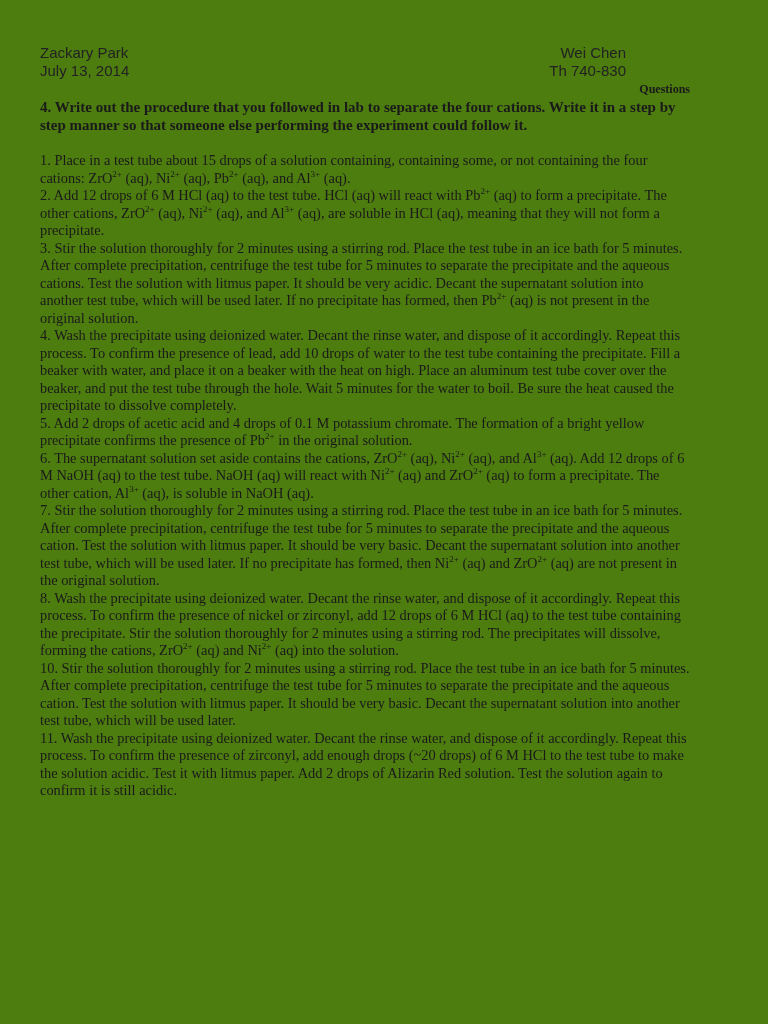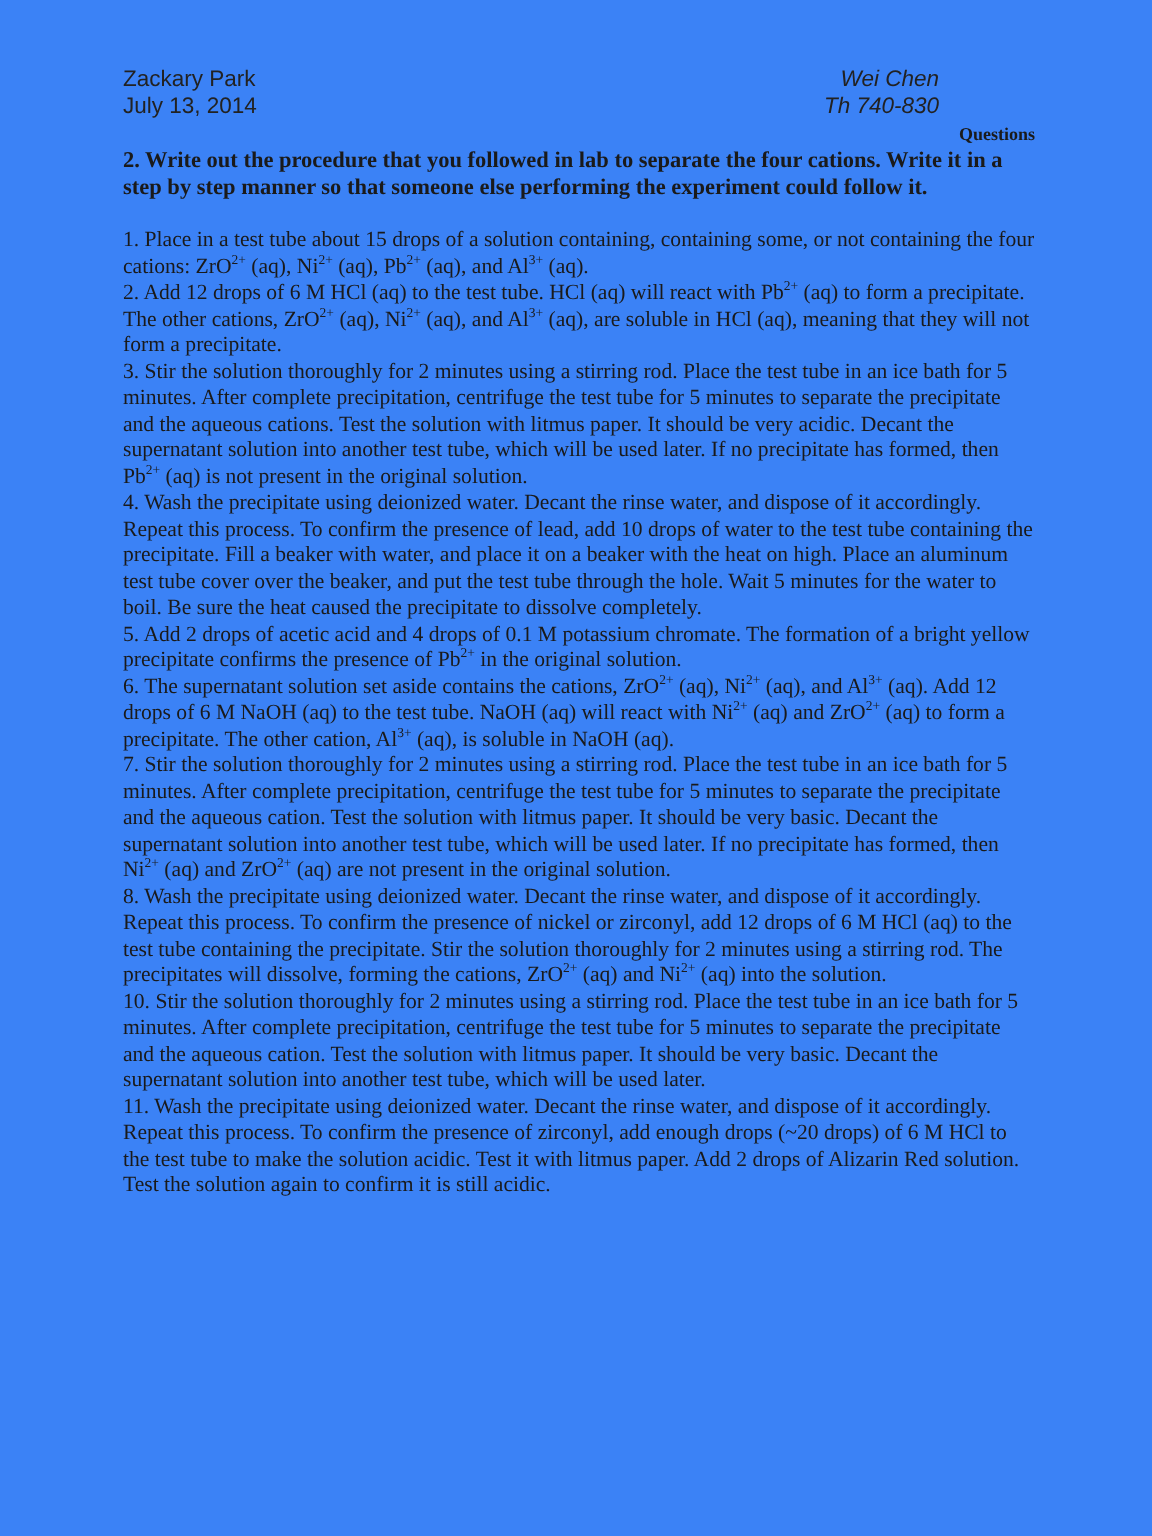--- a/index.html
+++ b/index.html
@@ -4,40 +4,39 @@
 <style>
   html, body {
     margin: 0;
     padding: 0;
     background: #ffffff;
   }
   .page {
     position: relative;
     width: 768px;
     height: 1024px;
-    background: #3b82f6;
+    background: #4d7c0f;
     box-sizing: border-box;
-    padding: 44px 78px 0 82px;
+    padding: 44px 78px 0 40px;
     color: #1c1c1c;
     overflow: hidden;
   }
   
   .doc-header {
     display: flex;
     justify-content: space-between;
     font-family: "Liberation Sans", "DejaVu Sans", sans-serif;
     font-size: 15px;
     line-height: 18px;
     color: #222222;
   }
   .doc-header .right-block {
     text-align: right;
     margin-right: 64px;
     white-space: nowrap;
-    font-style: italic;
   }
   
   .doc-body {
     font-family: "Liberation Serif", "DejaVu Serif", serif;
     font-size: 14.4px;
     line-height: 17.5px;
     color: #1a1a1a;
   }
   .section-title {
     font-weight: bold;
@@ -70,21 +69,21 @@
       <div>July 13, 2014</div>
     </div>
     <div class="right-block">
       <div>Wei Chen</div>
       <div>Th 740-830</div>
     </div>
   </div>
 
   <div class="doc-body">
     <div class="section-title">Questions</div>
-    <div class="question">2. Write out the procedure that you followed in lab to separate the four cations. Write it in a step by step manner so that someone else performing the experiment could follow it.</div>
+    <div class="question">4. Write out the procedure that you followed in lab to separate the four cations. Write it in a step by step manner so that someone else performing the experiment could follow it.</div>
 
     <div>
       <p class="step">1.  Place in a test tube about 15 drops of a solution containing, containing some, or not containing the four cations: ZrO<sup>2+</sup> (aq), Ni<sup>2+</sup> (aq), Pb<sup>2+</sup> (aq), and Al<sup>3+</sup> (aq).</p>
       <p class="step">2.  Add 12 drops of 6 M HCl (aq) to the test tube.  HCl (aq) will react with Pb<sup>2+</sup> (aq) to form a precipitate.  The other cations, ZrO<sup>2+</sup> (aq), Ni<sup>2+</sup> (aq), and Al<sup>3+</sup> (aq), are soluble in HCl (aq), meaning that they will not form a precipitate.</p>
       <p class="step">3.  Stir the solution thoroughly for 2 minutes using a stirring rod.  Place the test tube in an ice bath for 5 minutes.  After complete precipitation, centrifuge the test tube for 5 minutes to separate the precipitate and the aqueous cations.  Test the solution with litmus paper.  It should be very acidic.  Decant the supernatant solution into another test tube, which will be used later.  If no precipitate has formed, then Pb<sup>2+</sup> (aq) is not present in the original solution.</p>
       <p class="step">4.  Wash the precipitate using deionized water.  Decant the rinse water, and dispose of it accordingly.  Repeat this process.  To confirm the presence of lead, add 10 drops of water to the test tube containing the precipitate.  Fill a beaker with water, and place it on a beaker with the heat on high.  Place an aluminum test tube cover over the beaker, and put the test tube through the hole.  Wait 5 minutes for the water to boil.  Be sure the heat caused the precipitate to dissolve completely.</p>
       <p class="step">5.  Add 2 drops of acetic acid and 4 drops of 0.1 M potassium chromate.  The formation of a bright yellow precipitate confirms the presence of Pb<sup>2+</sup> in the original solution.</p>
       <p class="step">6.  The supernatant solution set aside contains the cations, ZrO<sup>2+</sup> (aq), Ni<sup>2+</sup> (aq), and Al<sup>3+</sup> (aq).  Add 12 drops of 6 M NaOH (aq) to the test tube.  NaOH (aq) will react with Ni<sup>2+</sup> (aq) and ZrO<sup>2+</sup> (aq) to form a precipitate.  The other cation, Al<sup>3+</sup> (aq), is soluble in NaOH (aq).</p>
       <p class="step">7.  Stir the solution thoroughly for 2 minutes using a stirring rod.  Place the test tube in an ice bath for 5 minutes.  After complete precipitation, centrifuge the test tube for 5 minutes to separate the precipitate and the aqueous cation.  Test the solution with litmus paper.  It should be very basic.  Decant the supernatant solution into another test tube, which will be used later.  If no precipitate has formed, then Ni<sup>2+</sup> (aq) and ZrO<sup>2+</sup> (aq) are not present in the original solution.</p>
       <p class="step">8.  Wash the precipitate using deionized water.  Decant the rinse water, and dispose of it accordingly.  Repeat this process. To confirm the presence of nickel or zirconyl, add 12 drops of 6 M HCl (aq) to the test tube containing the precipitate.  Stir the solution thoroughly for 2 minutes using a stirring rod.  The precipitates will dissolve, forming the cations, ZrO<sup>2+</sup> (aq) and Ni<sup>2+</sup> (aq) into the solution.</p>

